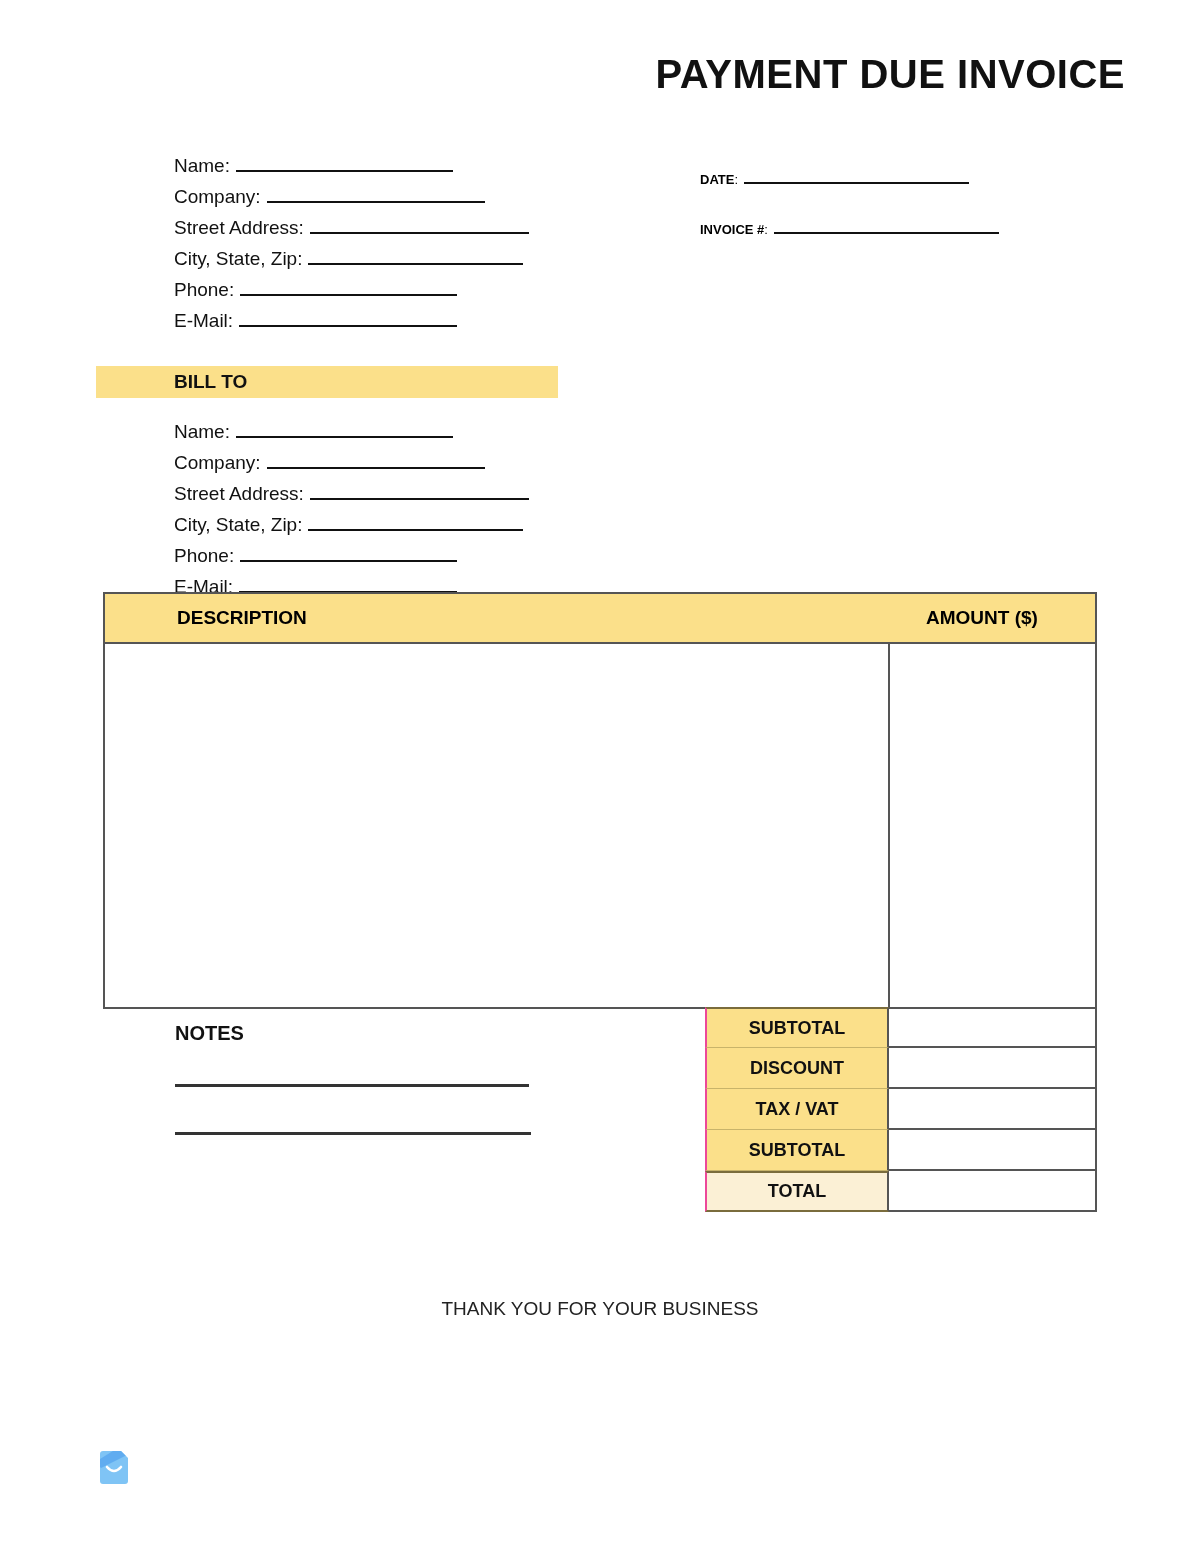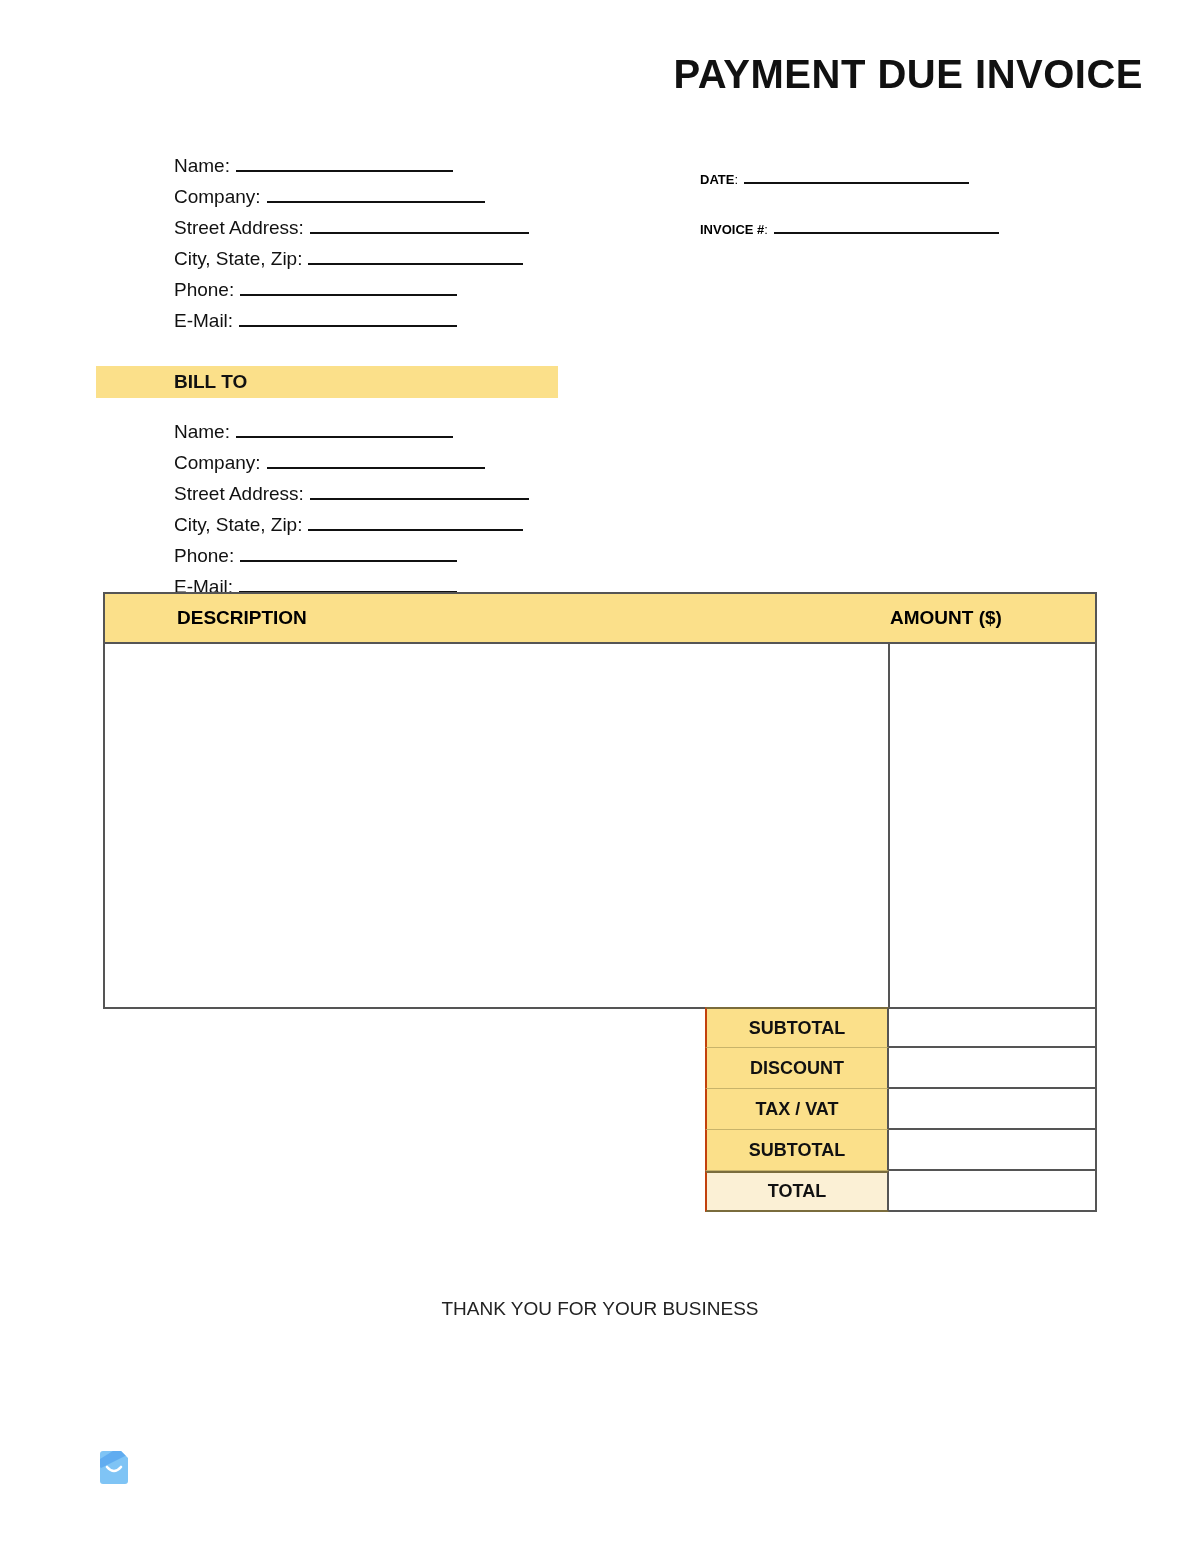--- a/index.html
+++ b/index.html
@@ -23,21 +23,20 @@
   .doc-title {
     position: absolute;
     left: 0;
     top: 52px;
     width: 1125px;
     text-align: right;
     font-size: 40px;
     font-weight: bold;
     letter-spacing: 0.5px;
     color: #111111;
-    margin-left: 18px;
   }
 
   
   .party-block {
     position: absolute;
     left: 96px;
     width: 462px;
   }
   .party-header {
     background: #FBE08A;
@@ -111,20 +110,21 @@
     border: 2px solid #555555;
     border-collapse: collapse;
     box-sizing: border-box;
   }
   .items-header {
     display: flex;
     background: #FBE08A;
     border-bottom: 2px solid #555555;
     height: 48px;
     align-items: center;
+    gap: 36px;
   }
   .items-header .col-desc {
     flex: 0 0 785px;
     padding-left: 72px;
     box-sizing: border-box;
     font-size: 19px;
     font-weight: bold;
   }
   .items-header .col-amt {
     flex: 1;
@@ -175,21 +175,21 @@
     top: 1007px;
     width: 392px;
   }
   .totals-row {
     display: flex;
     height: 41px;
   }
   .totals-label {
     flex: 0 0 184px;
     background: #FBE08A;
-    border-left: 2px solid #c2410c;
+    border-left: 2px solid #ec4899;
     border-right: 2px solid #555555;
     border-bottom: 1px solid #c8b46a;
     box-sizing: border-box;
     display: flex;
     align-items: center;
     justify-content: center;
     font-size: 18px;
     font-weight: bold;
     color: #111111;
     text-align: right;
@@ -313,20 +313,25 @@
     <div class="items-header">
       <div class="col-desc">DESCRIPTION</div>
       <div class="col-amt">AMOUNT ($)</div>
     </div>
     <div class="items-body">
       <div class="cell-desc"></div>
       <div class="cell-amt"></div>
     </div>
   </div>
 
+  <div class="notes-block">
+    <div class="notes-title">NOTES</div>
+    <div class="note-line"></div>
+    <div class="note-line second"></div>
+  </div>
 
   <div class="totals-block">
     <div class="totals-row first">
       <div class="totals-label">SUBTOTAL</div>
       <div class="totals-value"></div>
     </div>
     <div class="totals-row">
       <div class="totals-label">DISCOUNT</div>
       <div class="totals-value"></div>
     </div>

